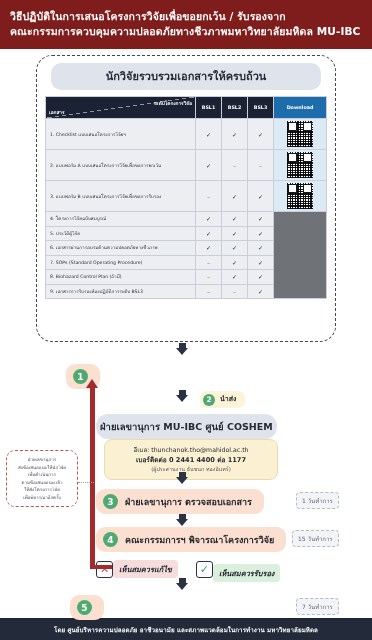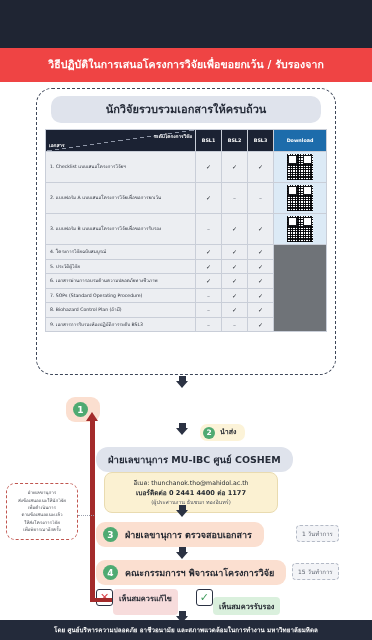--- a/index.html
+++ b/index.html
@@ -12,24 +12,22 @@
 
   body {
     font-family: "DejaVu Sans", "Liberation Sans", sans-serif;
     background: #1f2533;
     color: #222;
     position: relative;
   }
 
   
   .header {
-    background: #ef4444;
+    background: #7f1d1d;
     padding: 9px 10px 10px 10px;
-    text-align: center;
-    margin-top: 48px;
   }
   .header-line {
     color: #ffffff;
     font-size: 10.5px;
     font-weight: bold;
     line-height: 1.45;
     letter-spacing: .1px;
   }
 
   
@@ -228,21 +226,21 @@
     padding: 2.5px 9px 2.5px 3px;
   }
   .s2 .step-text { font-size: 7px; }
   .s2 .circle-num { width: 12px; height: 12px; font-size: 7.5px; }
 
   .secbox {
     position: absolute;
     left: 96px; top: 72px;
     background: #dfe3ec;
     border-radius: 12px;
-    padding: 5px 12px;
+    padding: 5px 4px;
     font-size: 9.5px;
     font-weight: bold;
     color: #252b38;
   }
 
   .contact {
     position: absolute;
     left: 104px; top: 97px;
     width: 174px;
     background: #fbf1d2;
@@ -281,22 +279,24 @@
 
   
   .decisions {
     position: absolute;
     left: 96px; top: 214px;
     display: flex;
     gap: 18px;
   }
   .dec {
     display: flex;
+    align-items: center;
     border-radius: 5px;
     padding: 0;
+    font-style: italic;
   }
   .dec .dec-icon {
     width: 17px; height: 17px;
     border: 1.6px solid #2b3243;
     border-radius: 3px;
     display: flex;
     align-items: center;
     justify-content: center;
     font-size: 11px;
     font-weight: bold;
@@ -397,20 +397,21 @@
     font-size: 6.2px;
     font-weight: bold;
     letter-spacing: .1px;
   }
 </style>
 </head>
 <body>
 
 <div class="header">
   <div class="header-line">วิธีปฏิบัติในการเสนอโครงการวิจัยเพื่อขอยกเว้น / รับรองจาก</div>
+  <div class="header-line">คณะกรรมการควบคุมความปลอดภัยทางชีวภาพมหาวิทยาลัยมหิดล MU-IBC</div>
 </div>
 
 <div class="sheet">
 
   <div class="doc-panel">
     <div class="doc-title">นักวิจัยรวบรวมเอกสารให้ครบถ้วน</div>
 
     <table class="doc-table">
       <thead>
         <tr>

